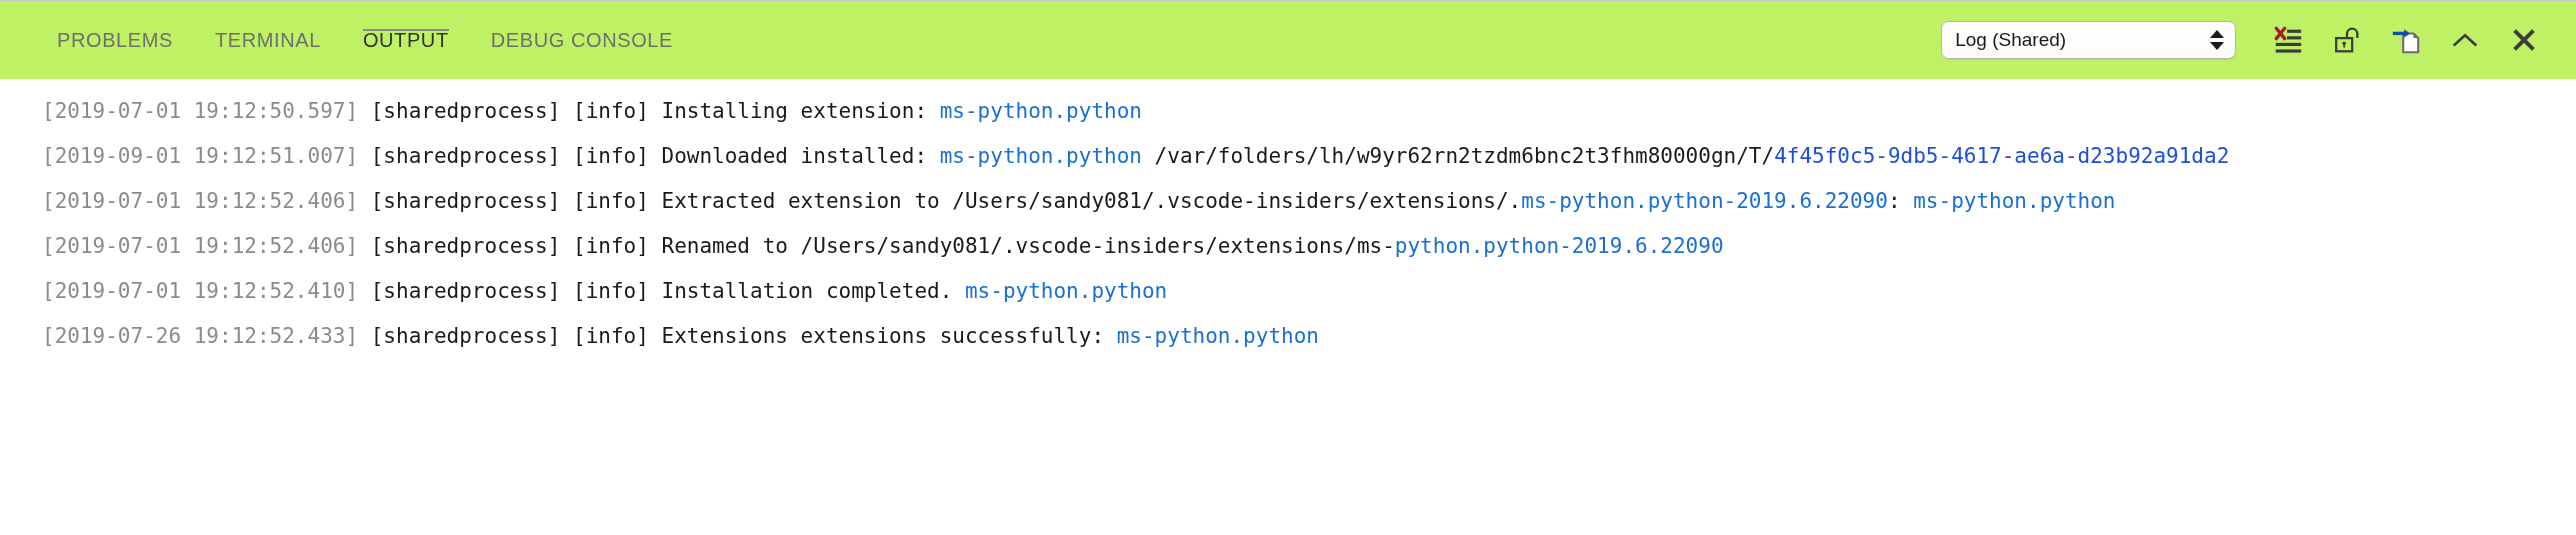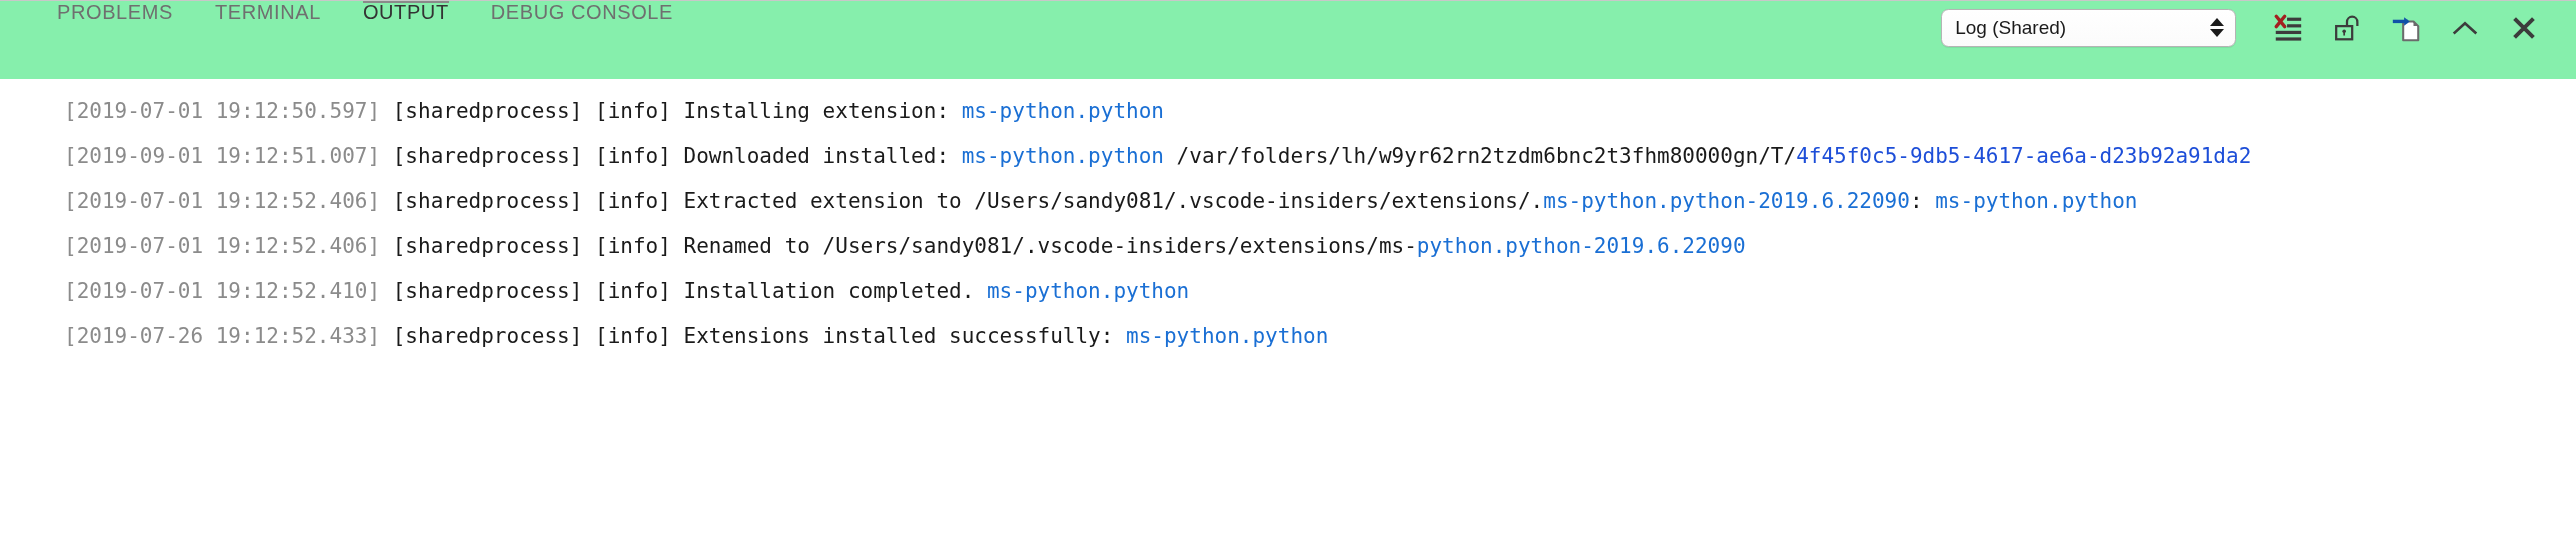--- a/index.html
+++ b/index.html
@@ -16,24 +16,24 @@
     display: flex;
     flex-direction: column;
     background: #ffffff;
     position: relative;
   }
 
   
   .panel-titlebar {
     height: 79px;
     min-height: 79px;
-    background: #86efac;
+    background: #bef264;
     border-top: 1.9px solid #c8c8c8;
     display: flex;
-    align-items: flex-start;
+    align-items: center;
     justify-content: space-between;
     position: relative;
   }
   .tabs {
     display: flex;
     align-items: stretch;
     padding-left: 36px;
   }
   .tab {
     display: flex;
@@ -120,21 +120,20 @@
     border-radius: 4.7px;
   }
 
   
   .output-body {
     flex: 1;
     background: #ffffff;
     padding: 9.5px 0 0 0;
     overflow: hidden;
     position: relative;
-    margin-left: 22px;
   }
   .log-line {
     font-family: "DejaVu Sans Mono", "Liberation Mono", monospace;
     font-size: 21px;
     line-height: 45px;
     color: #1a1a1a;
     padding: 0 42px 0 42px;
     white-space: pre-wrap;
     word-break: break-all;
     letter-spacing: 0px;
@@ -233,19 +232,19 @@
     <div class="log-line"><span class="ts">[2019-07-01 19:12:50.597]</span><span> [sharedprocess] [info] </span><span>Installing extension: </span><span class="lnk">ms-python.python</span></div>
 
     <div class="log-line"><span class="ts">[2019-09-01 19:12:51.007]</span><span> [sharedprocess] [info] </span><span>Downloaded installed: </span><span class="lnk">ms-python.python</span><span> /var/folders/lh/w9yr62rn2tzdm6bnc2t3fhm80000gn/T/</span><span class="lnk-strong">4f45f0c5-9db5-4617-ae6a-d23b92a91da2</span></div>
 
     <div class="log-line"><span class="ts">[2019-07-01 19:12:52.406]</span><span> [sharedprocess] [info] </span><span>Extracted extension to /Users/sandy081/.vscode-insiders/extensions/.</span><span class="lnk">ms-python.python-2019.6.22090</span><span>: </span><span class="lnk">ms-python.python</span></div>
 
     <div class="log-line"><span class="ts">[2019-07-01 19:12:52.406]</span><span> [sharedprocess] [info] </span><span>Renamed to /Users/sandy081/.vscode-insiders/extensions/ms-</span><span class="lnk">python.python-2019.6.22090</span></div>
 
     <div class="log-line"><span class="ts">[2019-07-01 19:12:52.410]</span><span> [sharedprocess] [info] </span><span>Installation completed. </span><span class="lnk">ms-python.python</span></div>
 
-    <div class="log-line"><span class="ts">[2019-07-26 19:12:52.433]</span><span> [sharedprocess] [info] </span><span>Extensions installed successfully: </span><span class="lnk">ms-python.python</span></div>
+    <div class="log-line"><span class="ts">[2019-07-26 19:12:52.433]</span><span> [sharedprocess] [info] </span><span>Extensions extensions successfully: </span><span class="lnk">ms-python.python</span></div>
 
     <div class="scrollbar-track"></div>
   </div>
 
 </div>
 
 
 </body></html>

